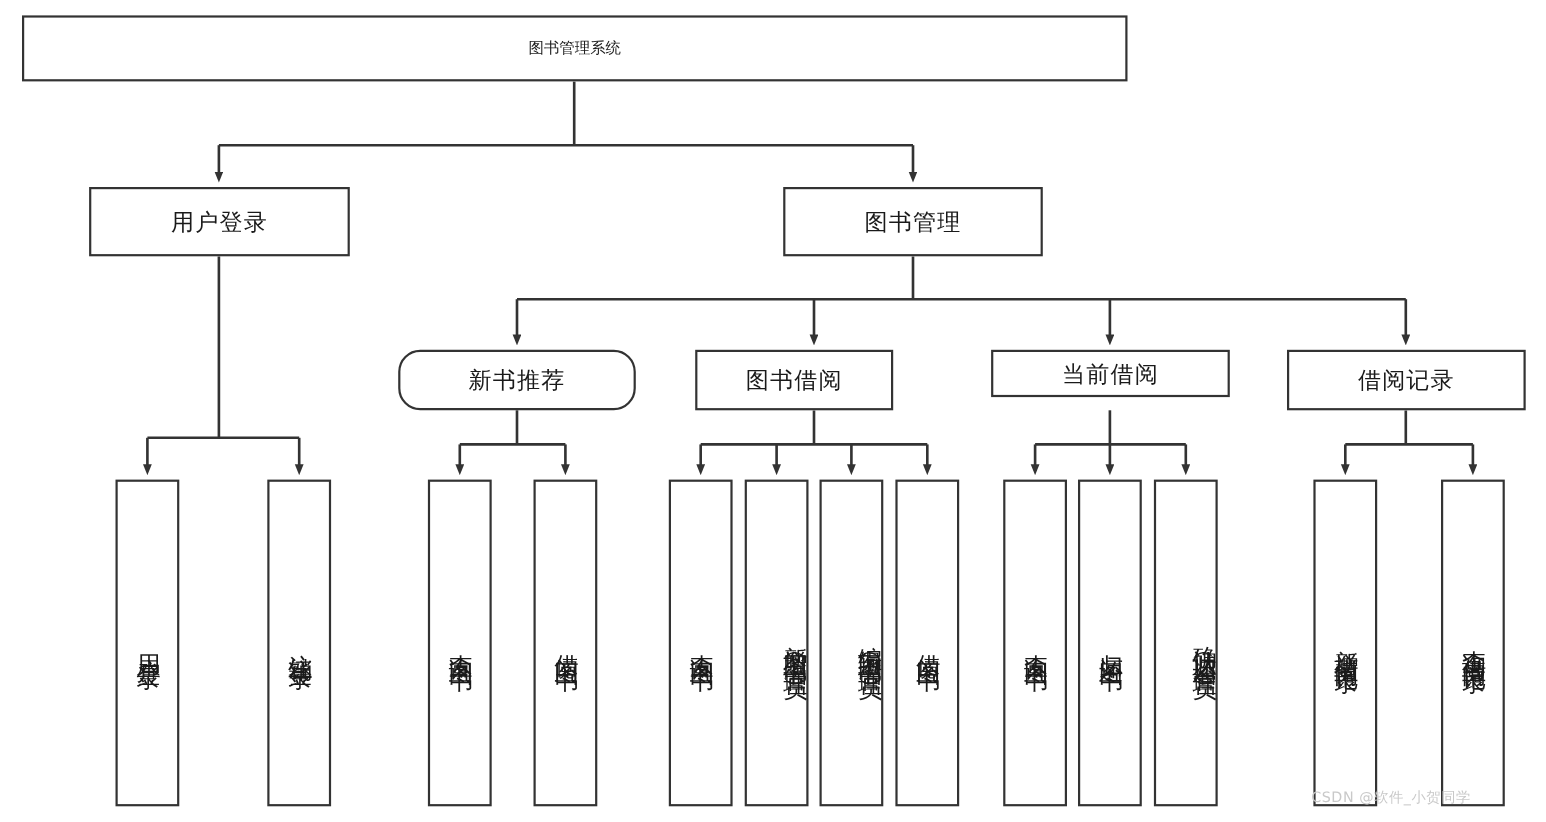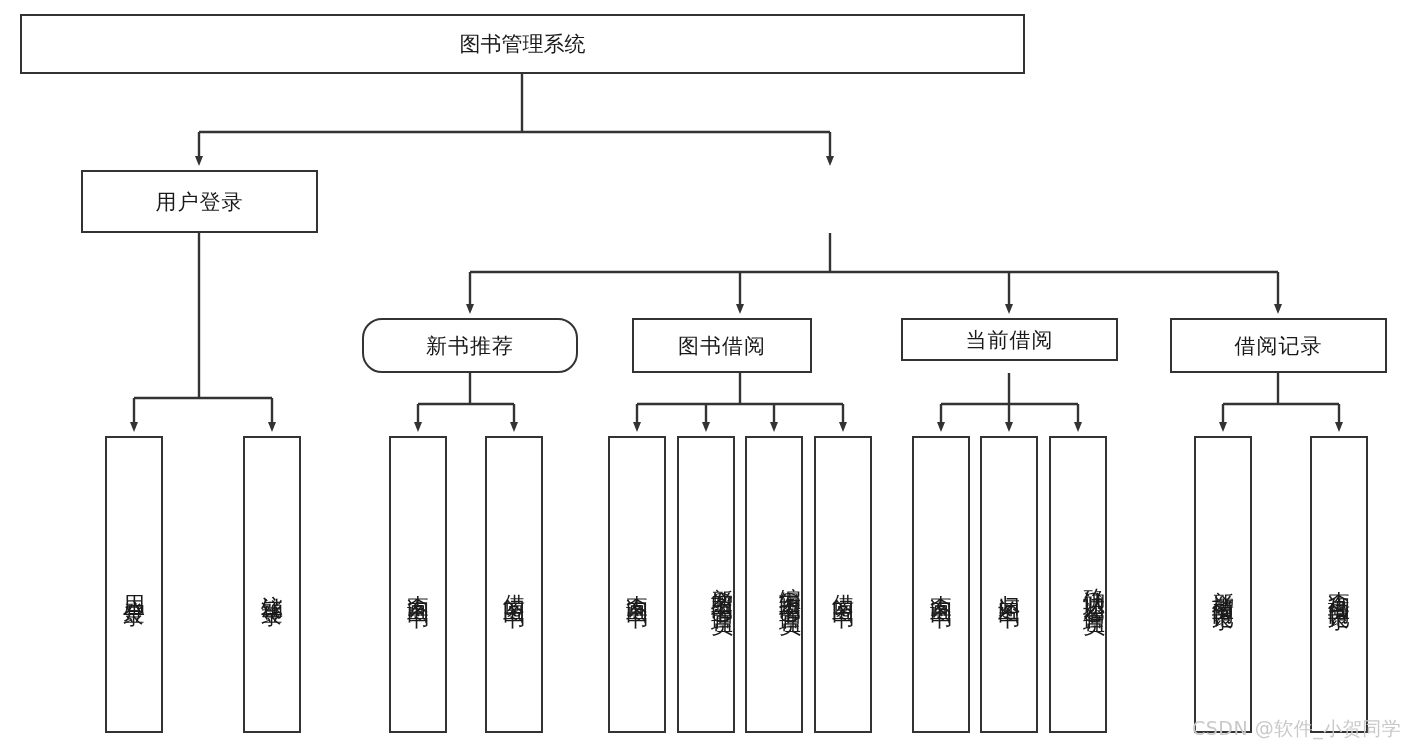--- a/index.html
+++ b/index.html
@@ -11,37 +11,37 @@
     position:absolute;
     box-sizing:border-box;
     border:2px solid #333333;
     background:#ffffff;
     display:flex;
     align-items:center;
     justify-content:center;
     color:#1a1a1a;
   }
   .node.h{ font-size:21px; letter-spacing:1px; }
-  .node.root{ font-size:21px; }
+  .node.root{ font-size:14px; }
   .node.leaf{
     writing-mode:vertical-rl;
     text-orientation:upright;
     font-size:22px;
     letter-spacing:4px;
     line-height:1;
     padding-top:6px;
     align-items:flex-start;
     justify-content:center;
   }
   .node.leaf.centerv{ align-items:center; padding-top:0; }
 
   .watermark{
     position:absolute;
     color:#c9c9c9;
-    font-size:19px;
+    font-size:13px;
     white-space:nowrap;
     letter-spacing:0.5px;
   }
 </style>
 </head>
 <body>
 
 <div id="stage">
 
   <svg id="edges" viewBox="0 0 1405 747" xmlns="http://www.w3.org/2000/svg">
@@ -90,20 +90,21 @@
       <path d="M1278,373 L1278,404"></path>
       <path d="M1223,404 L1339,404"></path>
       <path d="M1223,404 L1223,428" marker-end="url(#arrow)"></path>
       <path d="M1339,404 L1339,428" marker-end="url(#arrow)"></path>
     </g>
   </svg>
 
   <div class="node root" style="left:20px;top:14px;width:1005px;height:60px;">图书管理系统</div>
 
   <div class="node h" style="left:81px;top:170px;width:237px;height:63px;">用户登录</div>
+  <div class="node h" style="left:712px;top:170px;width:236px;height:63px;">图书管理</div>
 
   <div class="node h" style="left:362px;top:318px;width:216px;height:55px;border-radius:20px;">新书推荐</div>
   <div class="node h" style="left:632px;top:318px;width:180px;height:55px;">图书借阅</div>
   <div class="node h" style="left:901px;top:318px;width:217px;height:43px;">当前借阅</div>
   <div class="node h" style="left:1170px;top:318px;width:217px;height:55px;">借阅记录</div>
 
   <div class="node leaf centerv" style="left:105px;top:436px;width:58px;height:297px;">用户登录</div>
   <div class="node leaf centerv" style="left:243px;top:436px;width:58px;height:297px;">注销登录</div>
 
   <div class="node leaf centerv" style="left:389px;top:436px;width:58px;height:297px;">查询图书</div>

